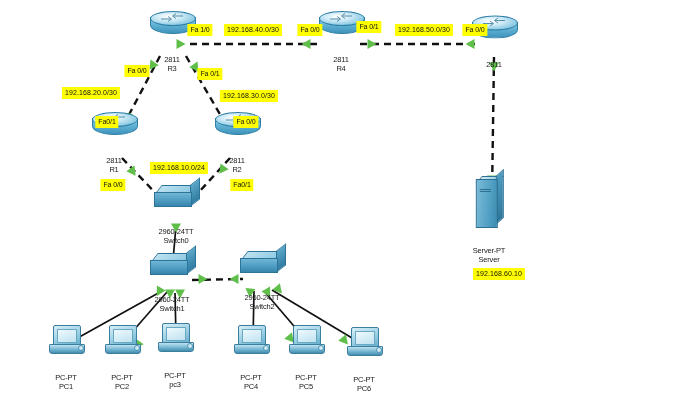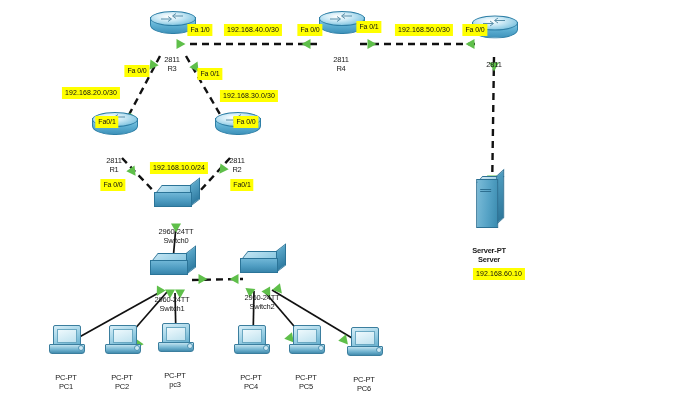--- a/index.html
+++ b/index.html
@@ -404,21 +404,21 @@
         <div class="glyph pc-g">
           <div class="mon">
             <div class="scr"></div>
           </div>
           <div class="base"></div>
           <div class="mouse"></div>
         </div>
         <div class="cap">PC-PT</div>
         <div class="cap2">PC6</div>
       </div>
-      <div class="node" style="left: 489px; top: 220px; font-weight: bold;">
+      <div class="node" style="left: 489px; top: 220px;">
         <div class="glyph server-g">
           <div class="lid"></div>
           <div class="side"></div>
           <div class="face">
             <div class="vents"></div>
           </div>
         </div>
         <div class="cap">Server-PT</div>
         <div class="cap2">Server</div>
       </div>

